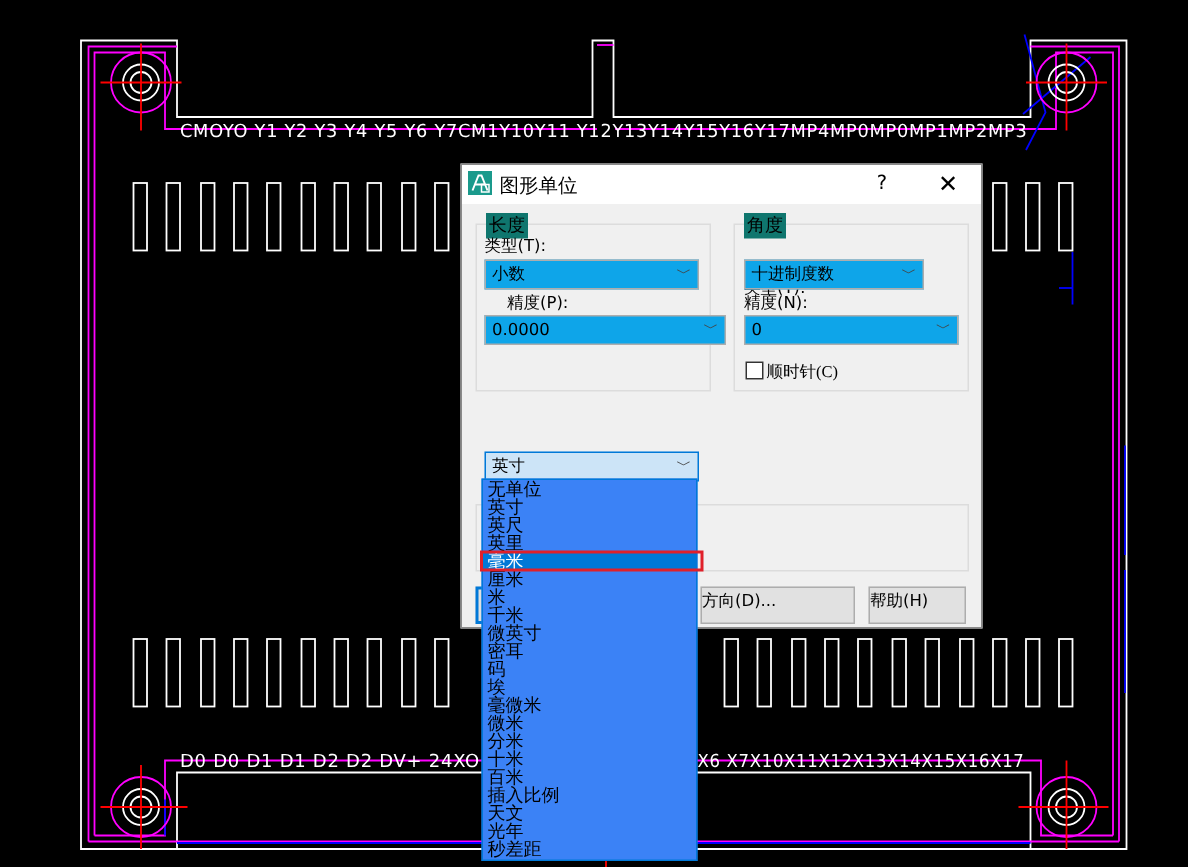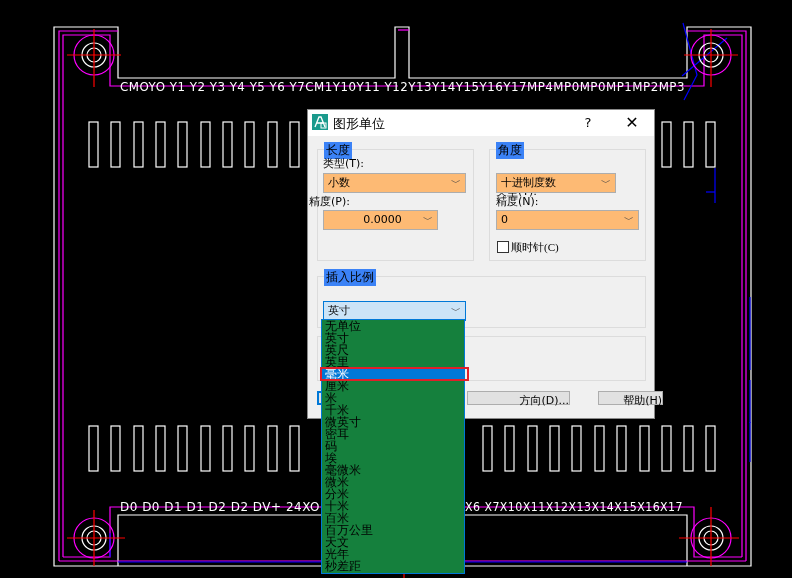--- a/index.html
+++ b/index.html
@@ -8,30 +8,30 @@
   .cadtext-fill{font-family:"DejaVu Sans",sans-serif;font-size:12px;fill:#fff;letter-spacing:0.5px;}
 
   #dialog{position:absolute;left:307px;top:109px;width:348px;height:310px;background:#f0f0f0;border:1px solid #8a8a8a;box-sizing:border-box;font-size:12px;color:#000;padding-left:48px;}
   #titlebar{position:absolute;left:0;top:0;width:100%;height:26px;background:#fff;}
   #title-icon{position:absolute;left:4px;top:4px;width:16px;height:16px;}
   #title-text{position:absolute;left:25px;top:5px;font-size:13px;}
   #help-btn{position:absolute;left:270px;top:3px;width:20px;height:20px;text-align:center;font-size:13px;line-height:20px;}
   #close-btn{position:absolute;left:313px;top:3px;width:22px;height:20px;text-align:center;font-size:16px;line-height:20px;}
 
   .group{position:absolute;border:1px solid #dcdcdc;box-sizing:border-box;}
-  .group-legend{position:absolute;top:-8px;left:6px;background:#3b82f6;padding:0 2px;font-size:12px;}
+  .group-legend{position:absolute;top:-8px;left:6px;background:#0f766e;padding:0 2px;font-size:12px;}
   .lbl{position:absolute;font-size:11px;white-space:nowrap;}
-  .combo{position:absolute;height:20px;background:#fdba74;border:1px solid #adadad;box-sizing:border-box;font-size:11px;line-height:18px;padding-left:4px;}
+  .combo{position:absolute;height:20px;background:#0ea5e9;border:1px solid #adadad;box-sizing:border-box;font-size:11px;line-height:18px;padding-left:4px;}
   .combo .chev{position:absolute;right:4px;top:0;font-size:10px;color:#444;}
   .combo.active{background:#cce4f7;border-color:#0078d7;}
   .checkbox{position:absolute;width:12px;height:12px;border:1px solid #333;background:#fff;box-sizing:border-box;}
-  .btn{position:absolute;height:14px;background:#e1e1e1;border:1px solid #adadad;box-sizing:border-box;text-align:right;font-size:11px;line-height:18px;}
+  .btn{position:absolute;height:25px;background:#e1e1e1;border:1px solid #adadad;box-sizing:border-box;text-align:left;font-size:11px;line-height:18px;}
   .btn.focus{border:2px solid #0078d7;}
 
-  #dropdown{position:absolute;left:321px;top:319px;width:144px;height:255px;background:#15803d;border:1px solid #0078d7;box-sizing:border-box;overflow:hidden;}
+  #dropdown{position:absolute;left:321px;top:319px;width:144px;height:255px;background:#3b82f6;border:1px solid #0078d7;box-sizing:border-box;overflow:hidden;}
   .dd-item{height:12px;line-height:12px;font-size:12px;padding-left:3px;white-space:nowrap;color:#000;}
   .dd-item.sel{background:#0078d7;color:#fff;}
   #sel-outline{position:absolute;left:320px;top:367px;width:149px;height:14px;border:2px solid #e0202a;box-sizing:border-box;}
 </style>
 </head>
 <body>
 
 <svg id="cad" viewBox="0 0 792 578" xmlns="http://www.w3.org/2000/svg">
   <g fill="none" stroke="#fff" stroke-width="1.2">
     <path d="M54 27 H118 V78 H395 V27 H409 V78 H687 V27 H751 V566 H54 Z"></path>
@@ -140,73 +140,70 @@
   </div>
 
   <div class="group" style="left:9px;top:39px;width:157px;height:112px;">
     <span class="group-legend">长度</span>
   </div>
   <span class="lbl" style="left:15px;top:46px;">类型(T):</span>
   <div class="combo" style="left:15px;top:63px;width:143px;">
     <span>小数</span>
     <span class="chev">﹀</span>
   </div>
-  <span class="lbl" style="left:1px;top:84px;">精度(P):</span>
-  <div class="combo" style="left:15px;top:100px;width:115px;text-align:center;">
+  <span class="lbl" style="left:30px;top:84px;">精度(P):</span>
+  <div class="combo" style="left:15px;top:100px;width:161px;">
     <span>0.0000</span>
     <span class="chev">﹀</span>
   </div>
 
   <div class="group" style="left:181px;top:39px;width:157px;height:112px;">
     <span class="group-legend">角度</span>
   </div>
   <span class="lbl" style="left:188px;top:30px;margin-top:44px;">类型(Y):</span>
   <div class="combo" style="left:188px;top:63px;width:120px;">
     <span>十进制度数</span>
     <span class="chev">﹀</span>
   </div>
   <span class="lbl" style="left:188px;top:84px;">精度(N):</span>
   <div class="combo" style="left:188px;top:100px;width:143px;">
     <span>0</span>
     <span class="chev">﹀</span>
   </div>
   <div class="checkbox" style="left:189px;top:131px;"></div>
   <span class="lbl" style="left:203px;top:130px;font-family:Liberation Serif, serif;">顺时针(C)</span>
 
-  <div class="group" style="left:9px;top:166px;width:329px;height:52px;">
-    <span class="group-legend">插入比例</span>
-  </div>
   <div class="combo active" style="left:15px;top:191px;width:143px;">
     <span>英寸</span>
     <span class="chev">﹀</span>
   </div>
 
   <div class="group" style="left:9px;top:226px;width:329px;height:45px;"></div>
 
   <div class="btn focus" style="left:9px;top:281px;width:60px;"></div>
   <div class="btn" style="left:159px;top:281px;width:103px;">方向(D)...</div>
-  <div class="btn" style="left:271px;top:281px;width:65px;margin-left:19px;">帮助(H)</div>
+  <div class="btn" style="left:271px;top:281px;width:65px;">帮助(H)</div>
 </div>
 
 <div id="dropdown">
   <div class="dd-item">无单位</div>
   <div class="dd-item">英寸</div>
   <div class="dd-item">英尺</div>
   <div class="dd-item">英里</div>
   <div class="dd-item sel">毫米</div>
   <div class="dd-item">厘米</div>
   <div class="dd-item">米</div>
   <div class="dd-item">千米</div>
   <div class="dd-item">微英寸</div>
   <div class="dd-item">密耳</div>
   <div class="dd-item">码</div>
   <div class="dd-item">埃</div>
   <div class="dd-item">毫微米</div>
   <div class="dd-item">微米</div>
   <div class="dd-item">分米</div>
   <div class="dd-item">十米</div>
   <div class="dd-item">百米</div>
-  <div class="dd-item">百万公里</div>
+  <div class="dd-item">插入比例</div>
   <div class="dd-item">天文</div>
   <div class="dd-item">光年</div>
   <div class="dd-item">秒差距</div>
 </div>
 <div id="sel-outline"></div>
 
 </body></html>

